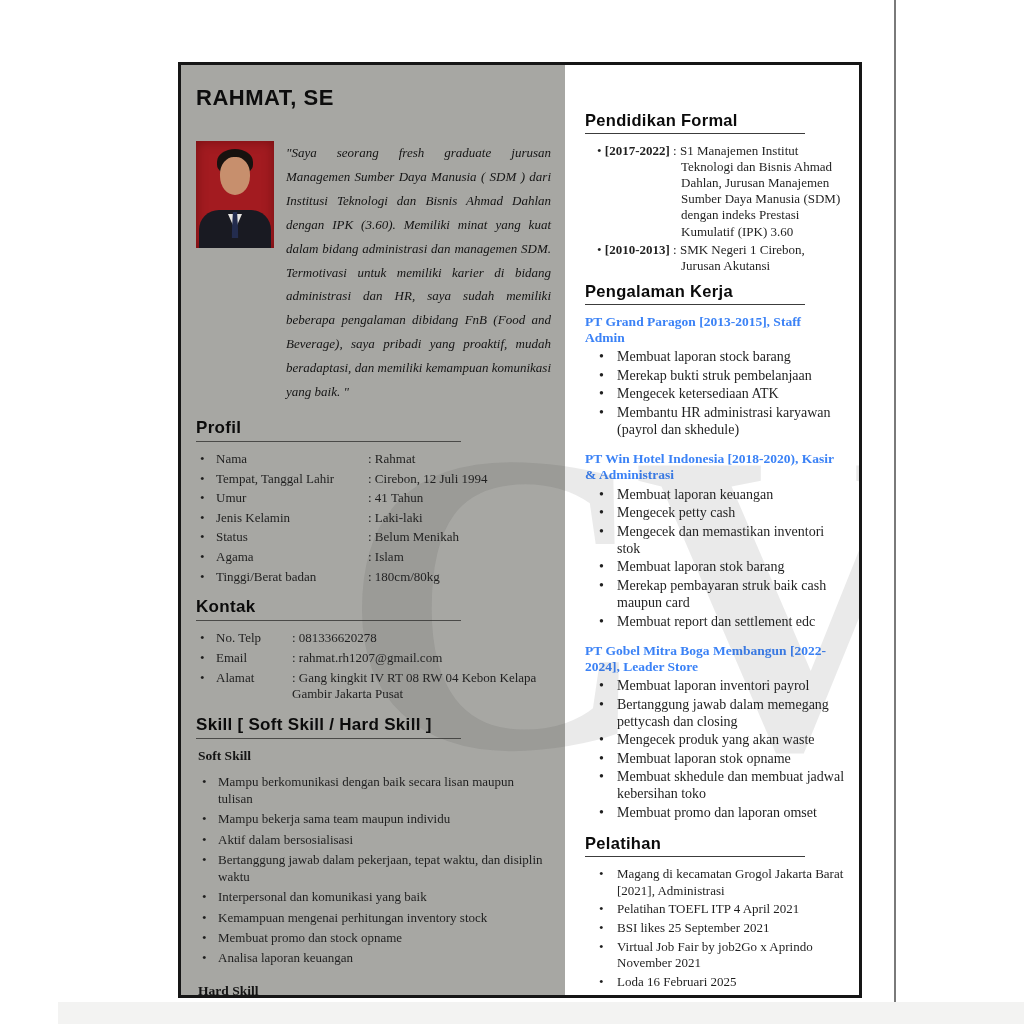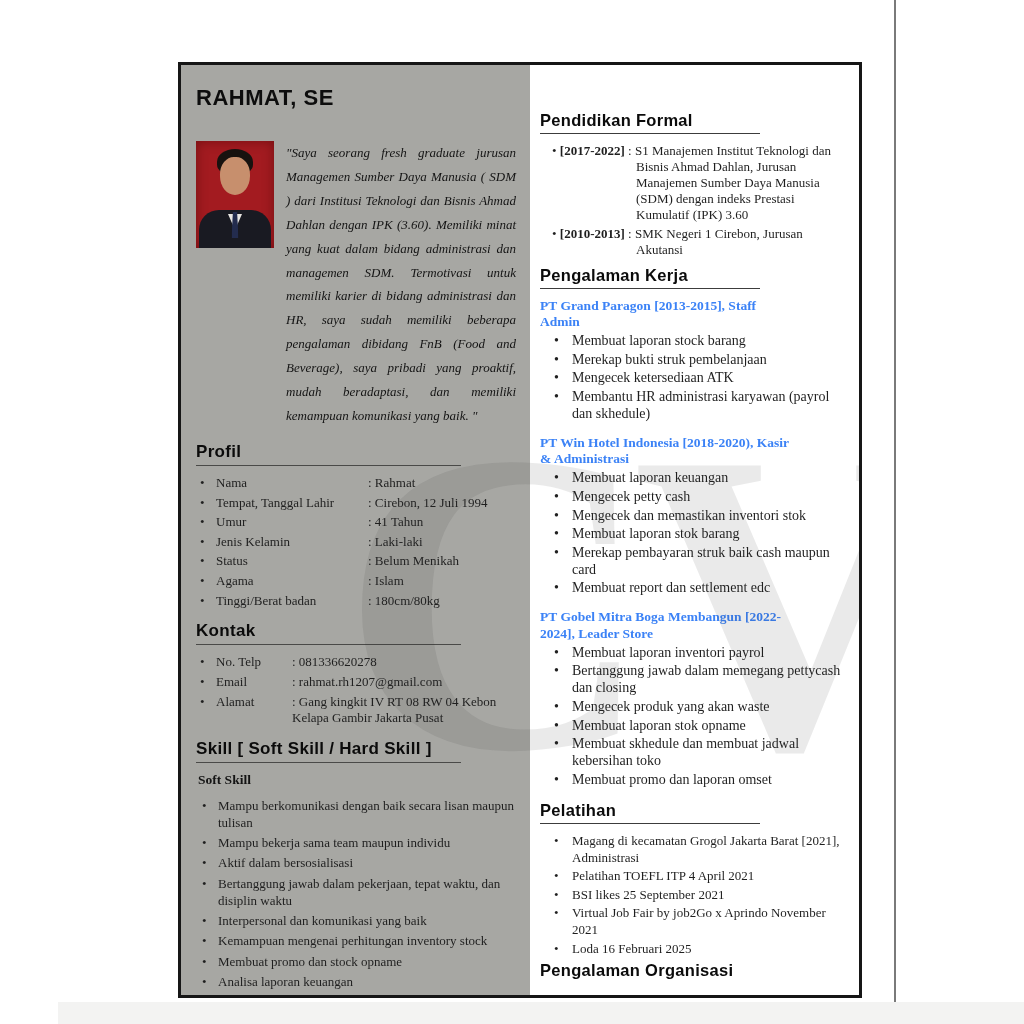--- a/index.html
+++ b/index.html
@@ -15,26 +15,26 @@
     position:absolute;left:178px;top:62px;width:684px;height:936px;
     border:3px solid #161616;background:#ffffff;box-sizing:border-box;display:flex;overflow:hidden;
   }
   .watermark{
     position:absolute;left:160px;top:322px;z-index:3;pointer-events:none;
     font-family:"Liberation Serif", serif;font-weight:bold;
     font-size:430px;line-height:1;letter-spacing:-18px;color:rgba(50,50,50,0.10);
   }
 
   .col-left{
-    width:349px;background:#a7a7a3;box-sizing:border-box;
+    width:384px;background:#a7a7a3;box-sizing:border-box;
     padding:16px 14px 0 13px;position:relative;z-index:2;
   }
   .col-right{
     flex:1;background:#ffffff;box-sizing:border-box;
-    padding:46px 14px 0 10px;position:relative;z-index:2;overflow:hidden;
+    padding:46px 14px 0 20px;position:relative;z-index:2;overflow:hidden;
   }
 
   .name{
     font-family:"Liberation Sans", sans-serif;font-weight:bold;font-size:22px;
     letter-spacing:0.5px;color:#0d0d0d;margin:4px 0 30px 2px;
   }
 
   .intro-row{display:flex;margin-bottom:14px;}
   .photo{
     width:78px;height:107px;background:#a31b20;position:relative;overflow:hidden;flex:none;margin-left:2px;

